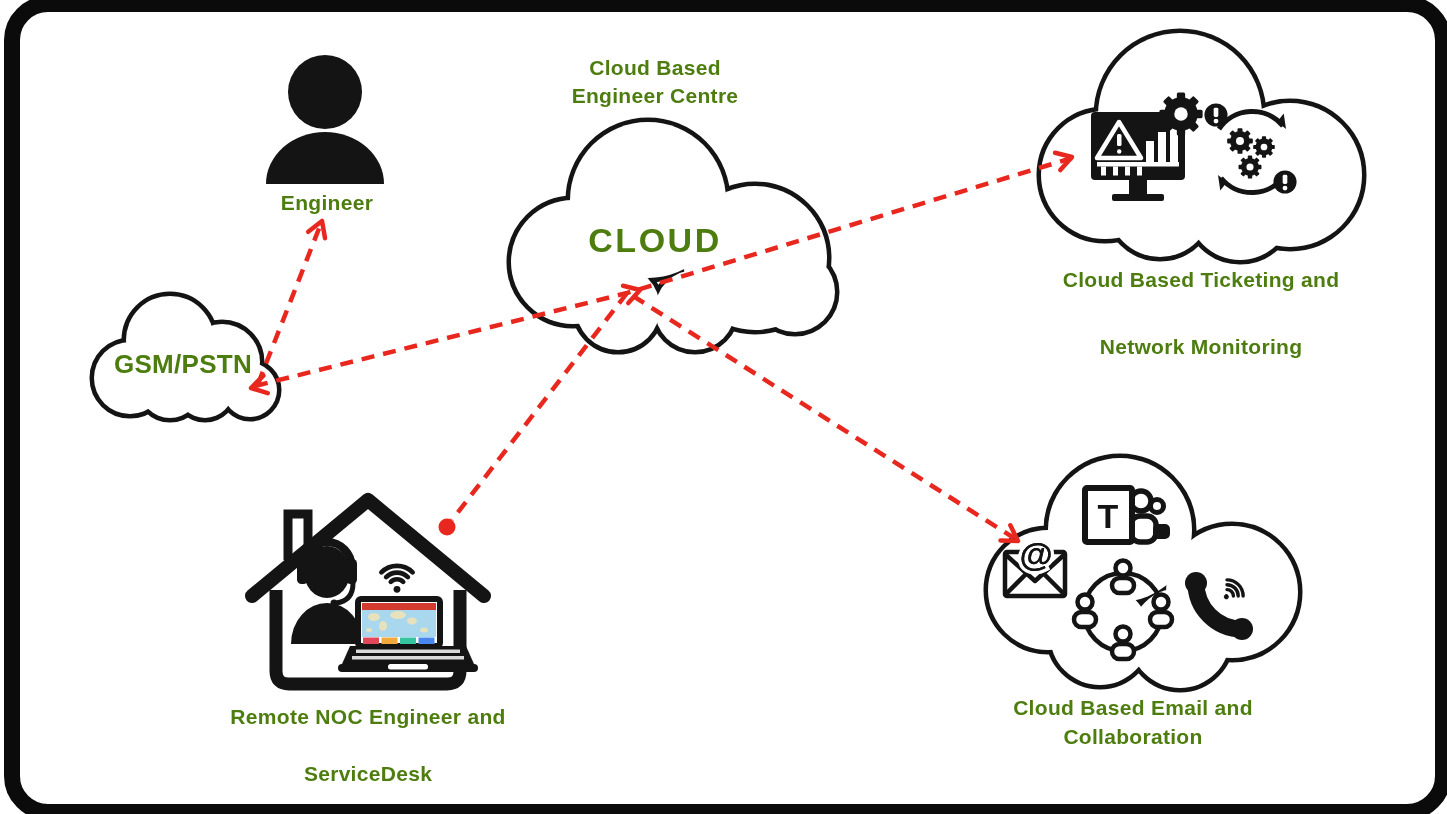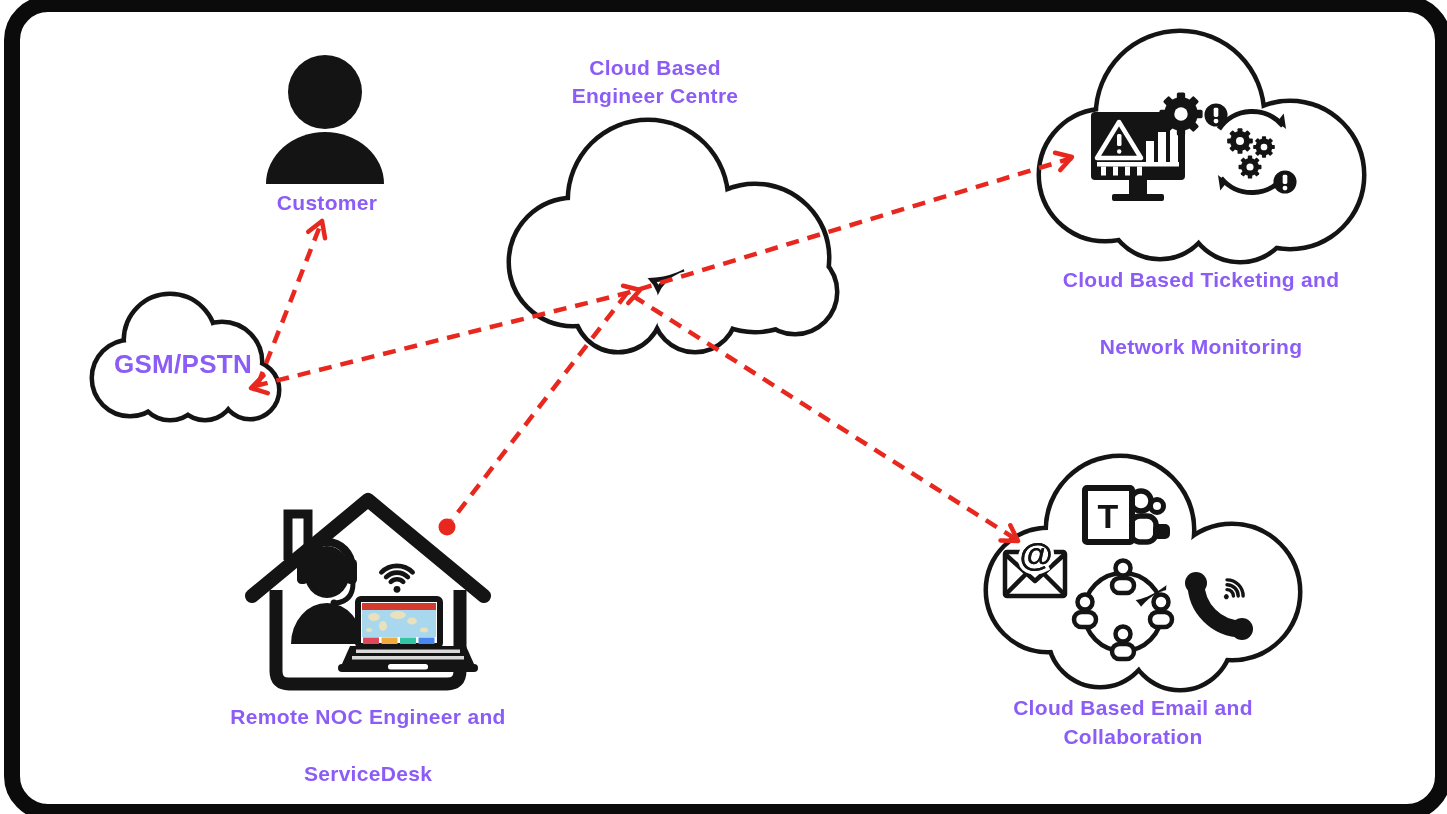--- a/index.html
+++ b/index.html
@@ -5,21 +5,21 @@
   html,body{margin:0;padding:0;background:#ffffff;}
   body{width:1447px;height:814px;overflow:hidden;position:relative;
        font-family:"Liberation Sans", sans-serif;}
   #stage{position:absolute;left:0;top:0;width:1447px;height:814px;background:#fff;}
   #frame{position:absolute;left:4px;top:-4px;width:1447px;height:824px;
          border:16px solid #0b0b0b;border-radius:44px;box-sizing:border-box;pointer-events:none;}
   svg.layer{position:absolute;left:0;top:0;}
   .cloud-stroke circle{fill:#ffffff;stroke:#141414;stroke-width:9;}
   .cloud-fill circle{fill:#ffffff;}
   .lbl{position:absolute;transform:translate(-50%,-50%);white-space:nowrap;
-       font-weight:bold;color:#8b5cf6;text-align:center;letter-spacing:0.3px;}
+       font-weight:bold;color:#4d7c0f;text-align:center;letter-spacing:0.3px;}
   .lbl-20{font-size:21px;}
   .lbl-22{font-size:26px;}
   .lbl-cloud{font-size:34px;letter-spacing:2.5px;}
   .ink{fill:#141414;}
   .oln{fill:#ffffff;stroke:#141414;}
   .dash{fill:none;stroke-width:4.5;stroke-dasharray:13 9;}
   .chev{fill:none;stroke-width:4.5;stroke-linecap:round;stroke-linejoin:round;}
 </style>
 </head>
 <body>
@@ -249,21 +249,22 @@
   <g>
     <path d="M1196,583 A46,46 0 0 0 1242,629" fill="none" stroke="#141414" stroke-width="17" stroke-linecap="round"></path>
     <circle cx="1196" cy="583" r="11" fill="#141414"></circle>
     <circle cx="1242" cy="629" r="11" fill="#141414"></circle>
     <use href="#wifi" transform="translate(1227,596) rotate(45) scale(0.62)"></use>
   </g>
 </svg>
 
 <div class="lbl lbl-20" style="left:655px;top:68px;">Cloud Based</div>
 <div class="lbl lbl-20" style="left:655px;top:96px;">Engineer Centre</div>
-<div class="lbl lbl-20" style="left:327px;top:203px;">Customer</div>
+<div class="lbl lbl-cloud" style="left:655px;top:240px;">CLOUD</div>
+<div class="lbl lbl-20" style="left:327px;top:203px;">Engineer</div>
 <div class="lbl lbl-22" style="left:183px;top:364px;">GSM/PSTN</div>
 <div class="lbl lbl-20" style="left:1201px;top:280px;">Cloud Based Ticketing and</div>
 <div class="lbl lbl-20" style="left:1201px;top:308px;margin-top:39px;">Network Monitoring</div>
 <div class="lbl lbl-20" style="left:1133px;top:708px;">Cloud Based Email and</div>
 <div class="lbl lbl-20" style="left:1133px;top:737px;">Collaboration</div>
 <div class="lbl lbl-20" style="left:368px;top:717px;">Remote NOC Engineer and</div>
 <div class="lbl lbl-20" style="left:368px;top:774px;">ServiceDesk</div>
 
 <div id="frame"></div>
 </div>

